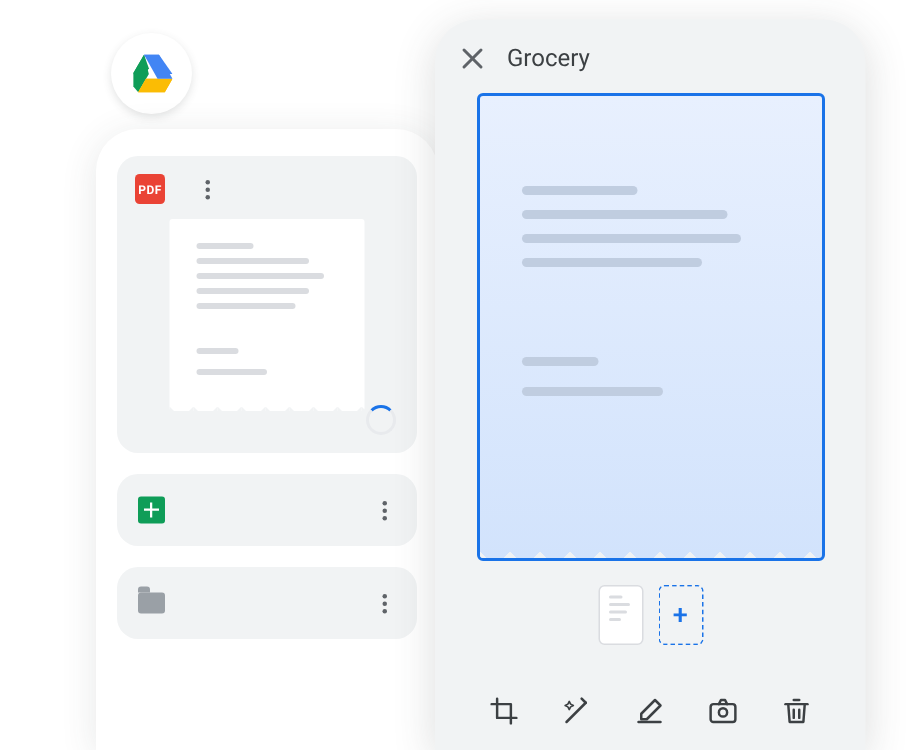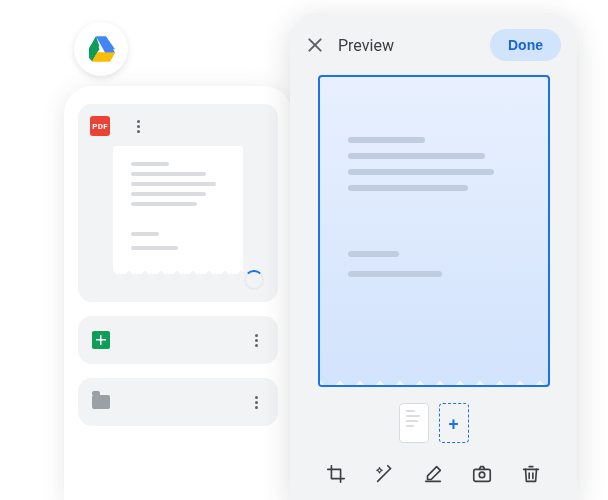--- a/index.html
+++ b/index.html
@@ -215,22 +215,21 @@
       <span></span>
         <span></span>
         <span></span>
     </div>
   </div>
 </div>
 
 <div class="right-card">
   <div class="right-header">
     <div class="close-x"></div>
-    <div class="right-title">Preview</div>
-    <button class="done-btn">Done</button>
+    <div class="right-title">Grocery</div>
   </div>
 
   <div class="scan-area">
     <div class="scan-frame">
       <div class="sbar" style="width:45%"></div>
       <div class="sbar" style="width:80%"></div>
       <div class="sbar" style="width:85%"></div>
       <div class="sbar" style="width:70%"></div>
       <div class="sgap"></div>
       <div class="sbar" style="width:30%"></div>

